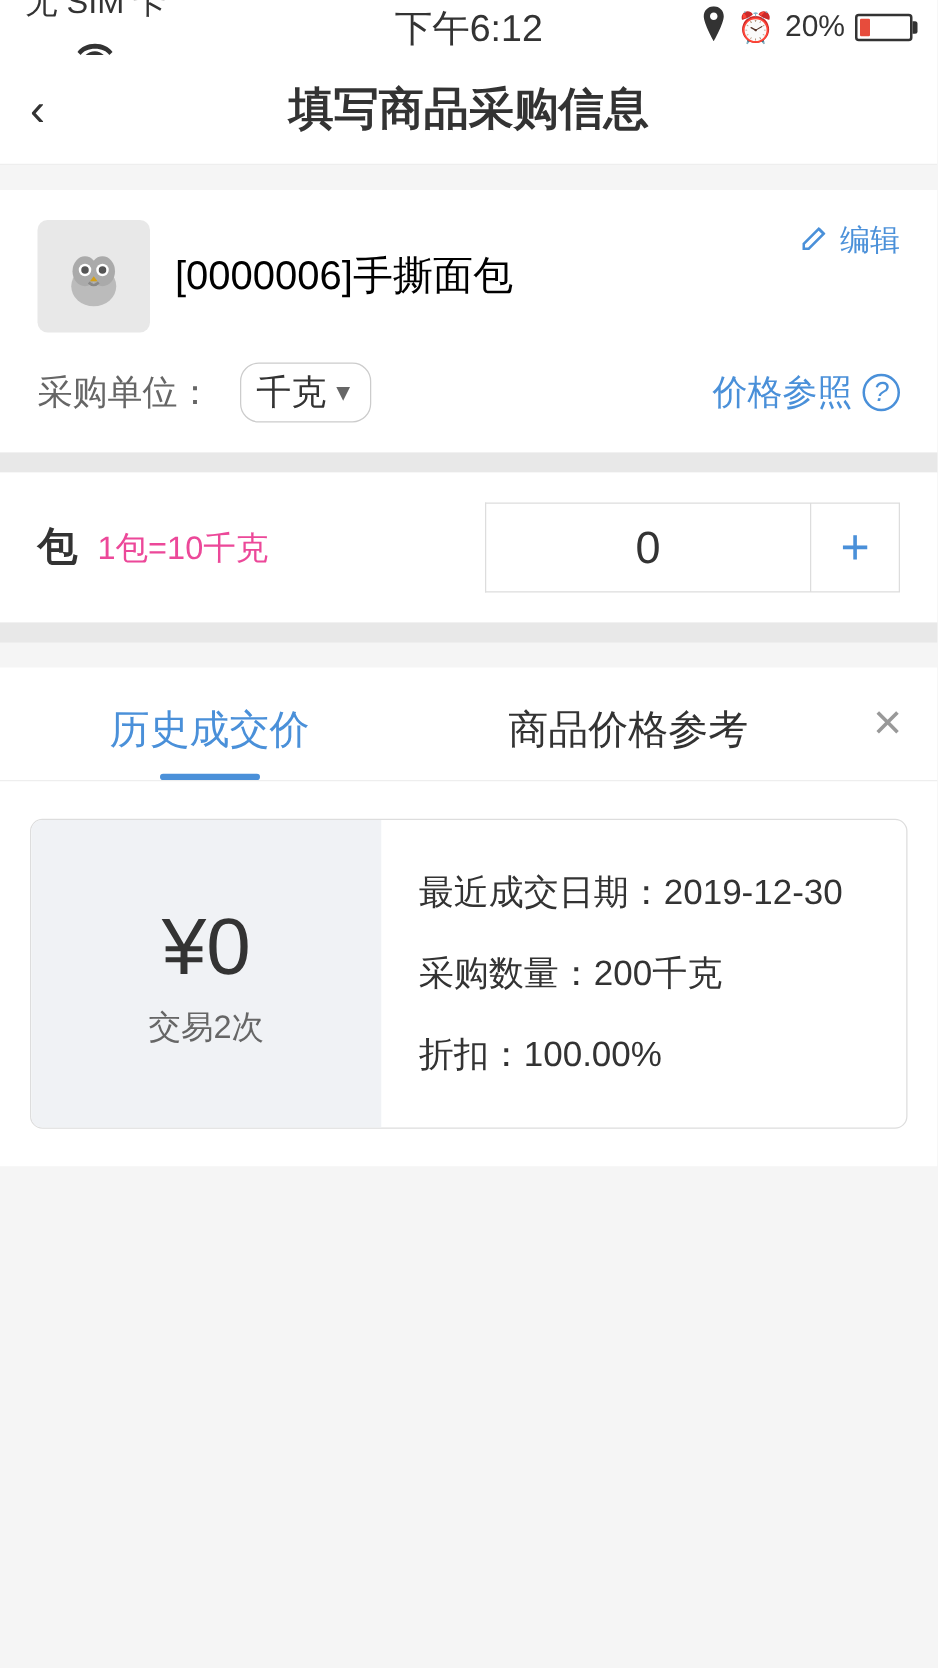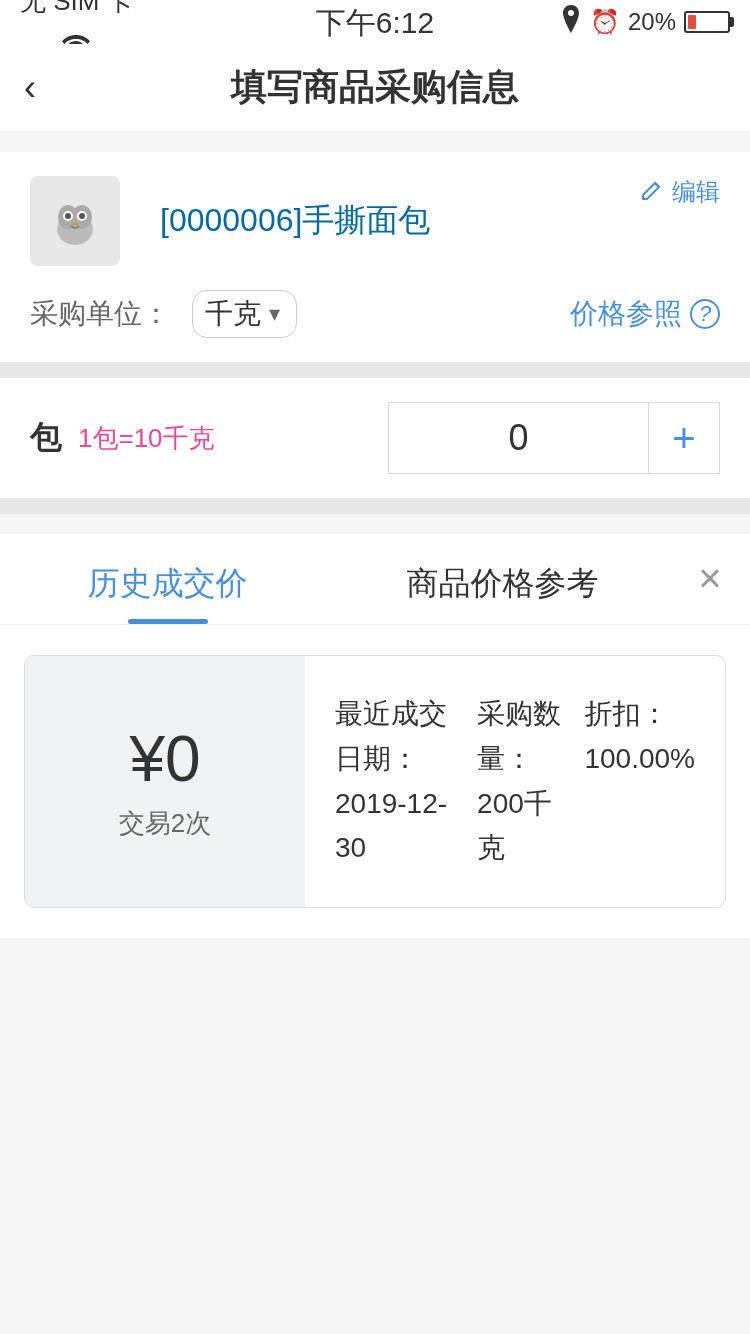--- a/index.html
+++ b/index.html
@@ -129,23 +129,22 @@
       width: 70px;
       height: 70px;
       display: flex;
       align-items: center;
       justify-content: center;
       color: #999;
       font-size: 40px;
     }
     .product-name {
       font-size: 32px;
-      color: #0369a1;
+      color: #000000;
       font-weight: 500;
-      margin-left: 20px;
     }
     .product-edit {
       color: #4a90d9;
       font-size: 24px;
       display: flex;
       align-items: center;
       gap: 6px;
     }
     .product-unit-row {
       display: flex;
@@ -325,21 +324,21 @@
     }
     .price-card-trades {
       font-size: 26px;
       color: #666;
       margin-top: 10px;
     }
     .price-card-right {
       flex: 1;
       padding: 36px 30px;
       display: flex;
-      flex-direction: row;
+      flex-direction: column;
       gap: 20px;
     }
     .price-detail-row {
       font-size: 28px;
       color: #333;
       line-height: 1.6;
     }
   </style>
 </head>
 <body>

